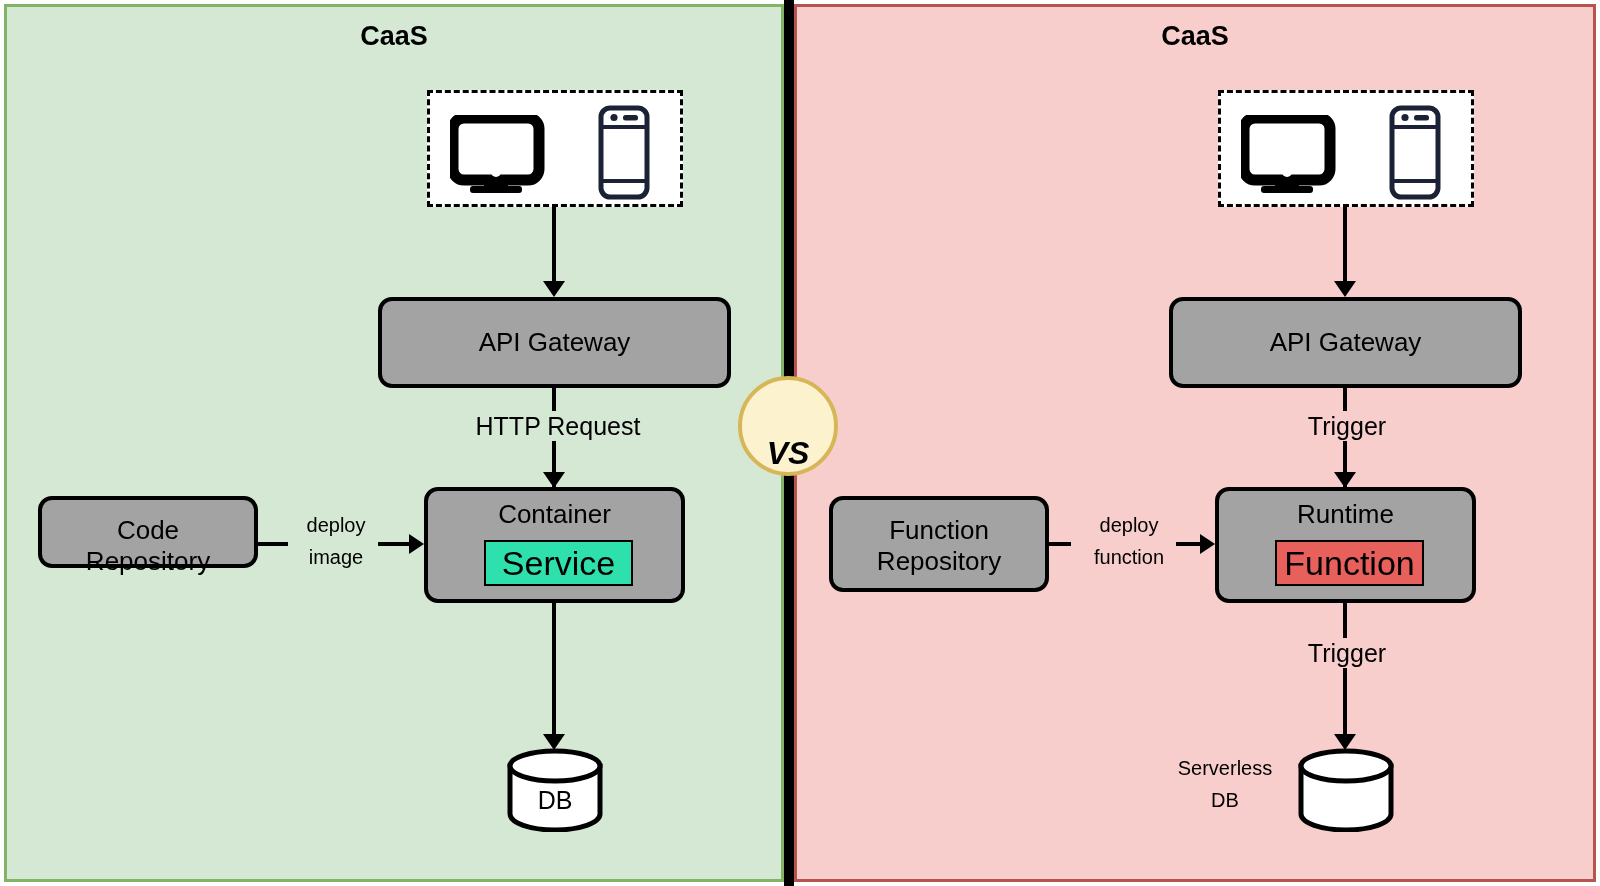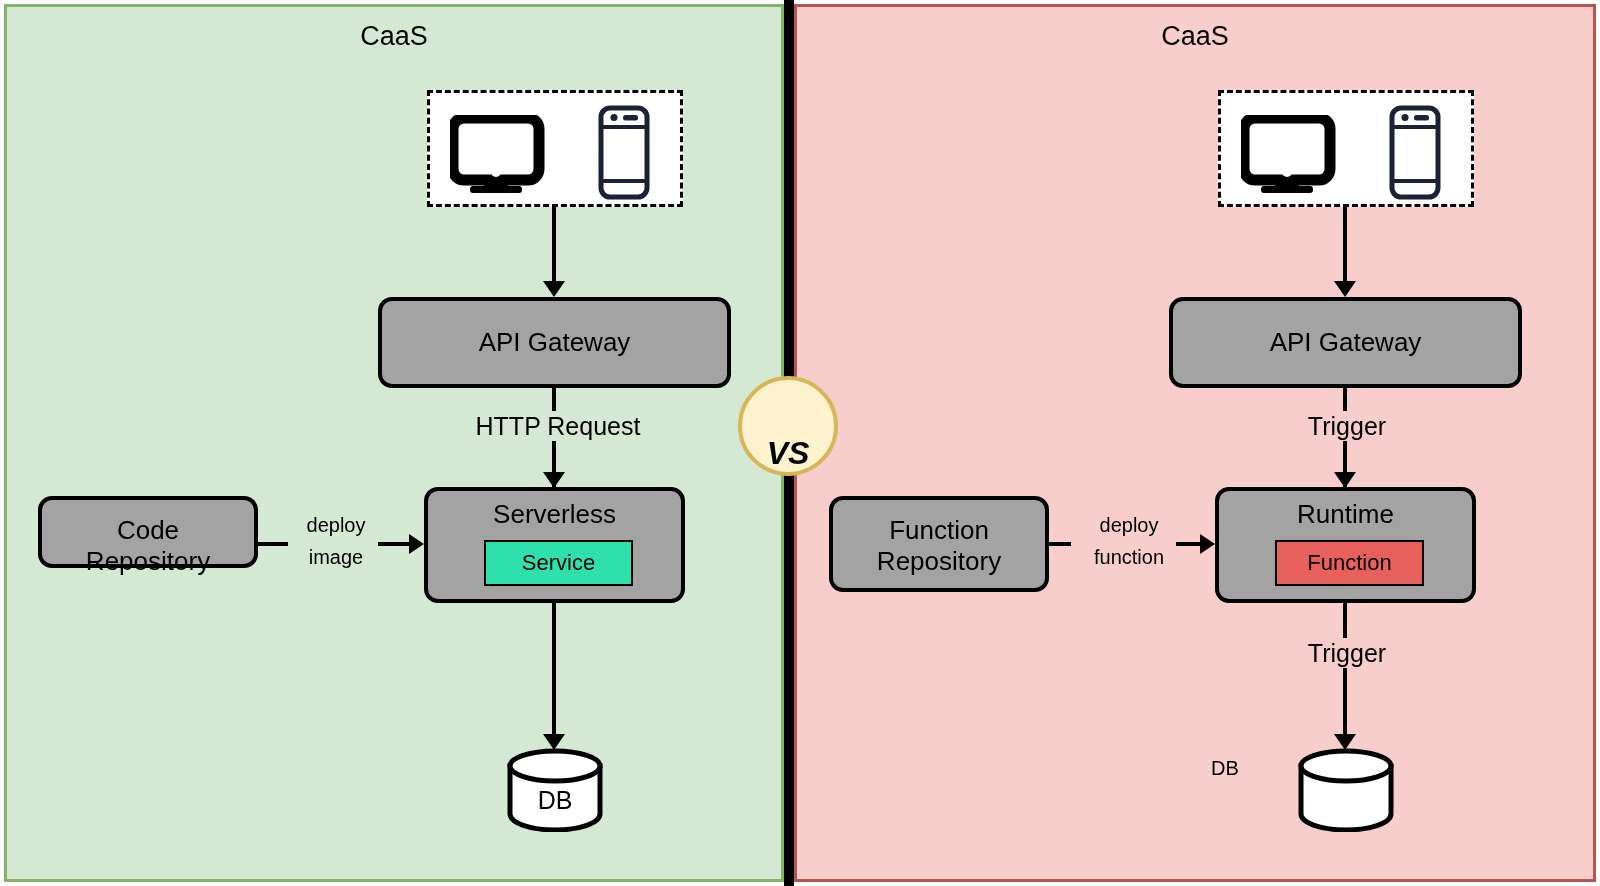--- a/index.html
+++ b/index.html
@@ -45,21 +45,21 @@
     height: 886px;
     background: #000000;
   }
 
   .panel-title {
     position: absolute;
     top: 14px;
     width: 100%;
     text-align: center;
     font-size: 27px;
-    font-weight: normal;
+    font-weight: bold;
     color: #000000;
     letter-spacing: 0px;
   }
 
   
   .node {
     position: absolute;
     box-sizing: border-box;
     background: #a3a3a3;
     border: 4px solid #000000;
@@ -84,21 +84,21 @@
   }
 
   
   .chip {
     position: absolute;
     box-sizing: border-box;
     border: 2px solid #000000;
     display: flex;
     align-items: center;
     justify-content: center;
-    font-size: 22px;
+    font-size: 34px;
     color: #000000;
   }
   .chip-service { background: #2ee0ac; }
   .chip-function { background: #e8605c; }
 
   
   .client-box {
     position: absolute;
     box-sizing: border-box;
     background: #ffffff;
@@ -236,21 +236,21 @@
 
   <div class="conn hline" style="left:258px; top:542px; width:30px;"></div>
   <div class="conn hline" style="left:378px; top:542px; width:32px;"></div>
   <div class="arrowhead-right" style="left:409px; top:534px;"></div>
   <div class="edge-label-block" style="left:281px; top:509px; width:110px;">
     <div>deploy</div>
     <div>image</div>
   </div>
 
   <div class="node" style="left:424px; top:487px; width:261px; height:116px;">
-    <div class="node-label" style="top:8px;">Serverless</div>
+    <div class="node-label" style="top:8px;">Container</div>
     <div class="chip chip-service" style="left:56px; top:49px; width:149px; height:46px;">
       <span>Service</span>
     </div>
   </div>
 
   <div class="conn vline" style="left:552px; top:603px; height:142px;"></div>
   <div class="arrowhead-down" style="left:543px; top:734px;"></div>
 
   <svg class="db" style="left:505px; top:748px;" width="100" height="84" viewBox="0 0 100 84">
     <path d="M5,18 L5,66 A45,16 0 0 0 95,66 L95,18 Z" fill="#ffffff" stroke="#000000" stroke-width="5"></path>
@@ -307,20 +307,21 @@
 
   <div class="conn vline" style="left:1343px; top:603px; height:142px;"></div>
   <div class="arrowhead-down" style="left:1334px; top:734px;"></div>
   <div class="edge-label label-masked-pink" style="left:1243px; top:638px; width:200px;">Trigger</div>
 
   <svg class="db" style="left:1296px; top:748px;" width="100" height="84" viewBox="0 0 100 84">
     <path d="M5,18 L5,66 A45,16 0 0 0 95,66 L95,18 Z" fill="#ffffff" stroke="#000000" stroke-width="5"></path>
     <ellipse cx="50" cy="18" rx="45" ry="15" fill="#ffffff" stroke="#000000" stroke-width="5"></ellipse>
   </svg>
   <div class="edge-label-block" style="left:1125px; top:752px; width:200px;">
+    <div>Serverless</div>
     <div>DB</div>
   </div>
 
   <div class="vs-badge" style="left:738px; top:376px; width:100px; height:100px;">
     <span>VS</span>
   </div>
 
 </div>
 
 </body></html>

